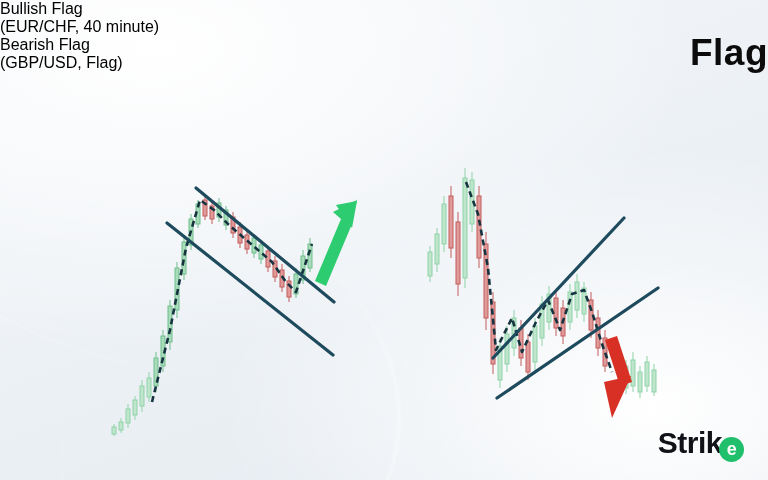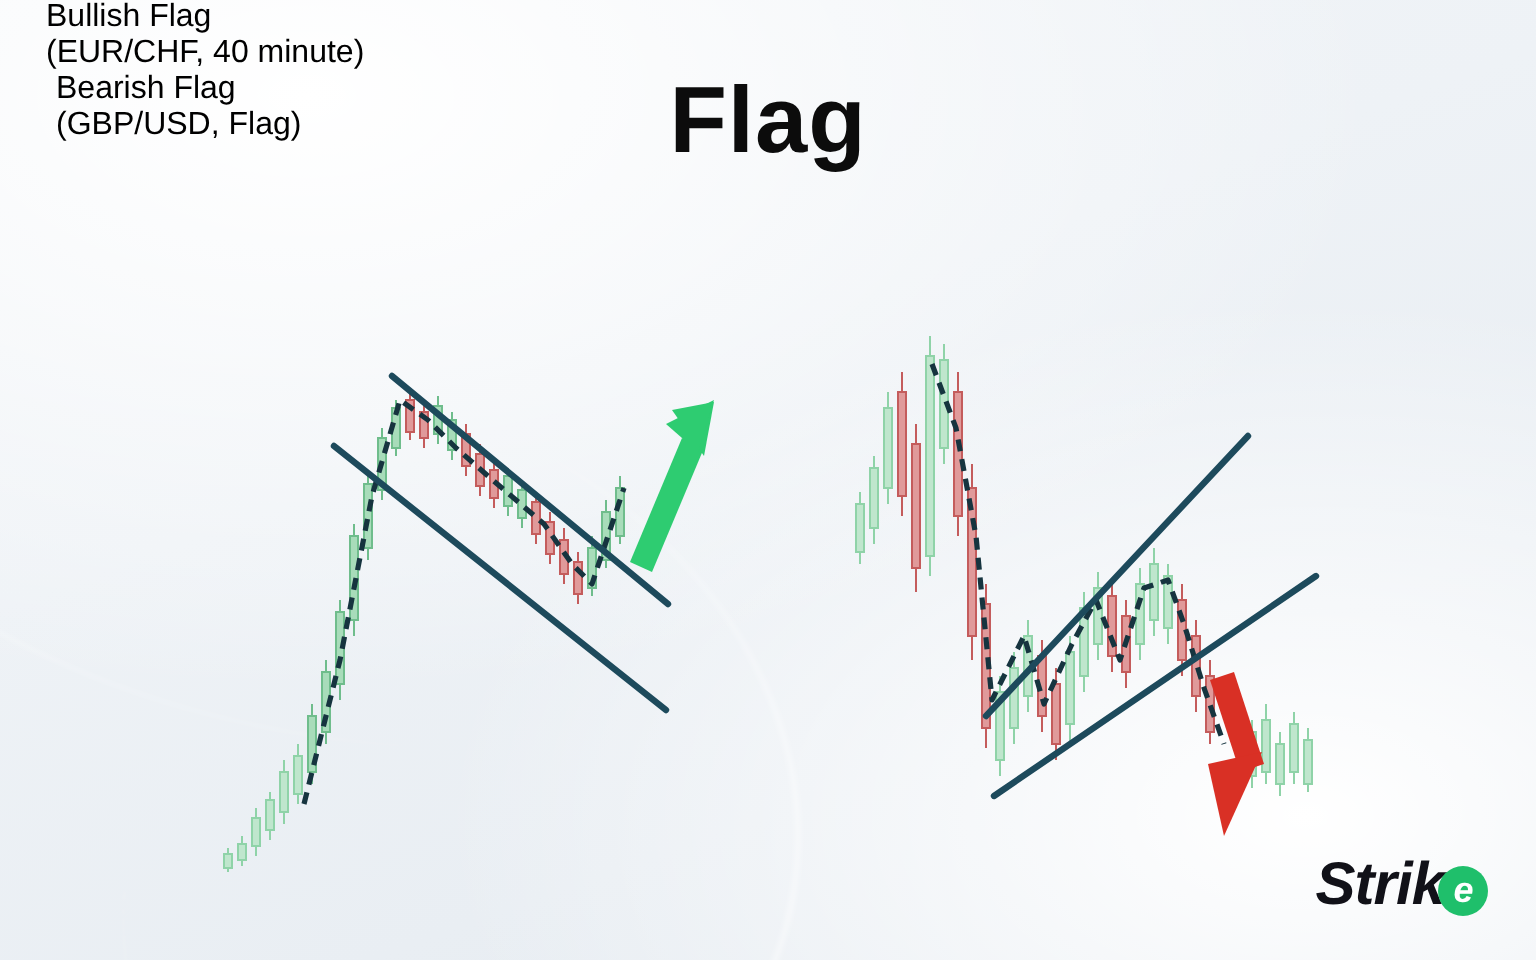--- a/index.html
+++ b/index.html
@@ -57,46 +57,45 @@
     left: -120px; top: 190px;
     border-right: 2px solid rgba(255,255,255,0.55);
     transform: rotate(12deg);
     filter: blur(1.4px);
   }
 
   #title {
     position: absolute;
     left: 0; right: 0;
     top: 32px;
-    text-align: center;
-    font-size: 47px;
+    text-align: right;
+    font-size: 37px;
     font-weight: bold;
     letter-spacing: 0.5px;
     color: #0c0c0c;
   }
-  #caption-bullish { left: 130px; width: 240px; top: 121px; padding-left: 23px; }
-  #caption-bearish { left: 434px; width: 240px; top: 121px; margin-left: 28px; }
+  #caption-bullish { left: 130px; width: 240px; top: 121px; }
+  #caption-bearish { left: 434px; width: 240px; top: 121px; }
 
   #chart-svg {
     position: absolute;
     left: 0; top: 0;
   }
 
   
   #logo {
     position: absolute;
     right: 24px;
     bottom: 20px;
     display: flex;
-    align-items: center;
+    align-items: flex-end;
     font-size: 30px;
     font-weight: bold;
     color: #111118;
     letter-spacing: -0.5px;
-    font-style: italic;
   }
   #logo .lk { position: relative; display: inline-block; }
   #logo .badge {
     display: inline-flex;
     align-items: center;
     justify-content: center;
     width: 25px; height: 25px;
     border-radius: 50%;
     background: #1fbf6b;
     color: #ffffff;

